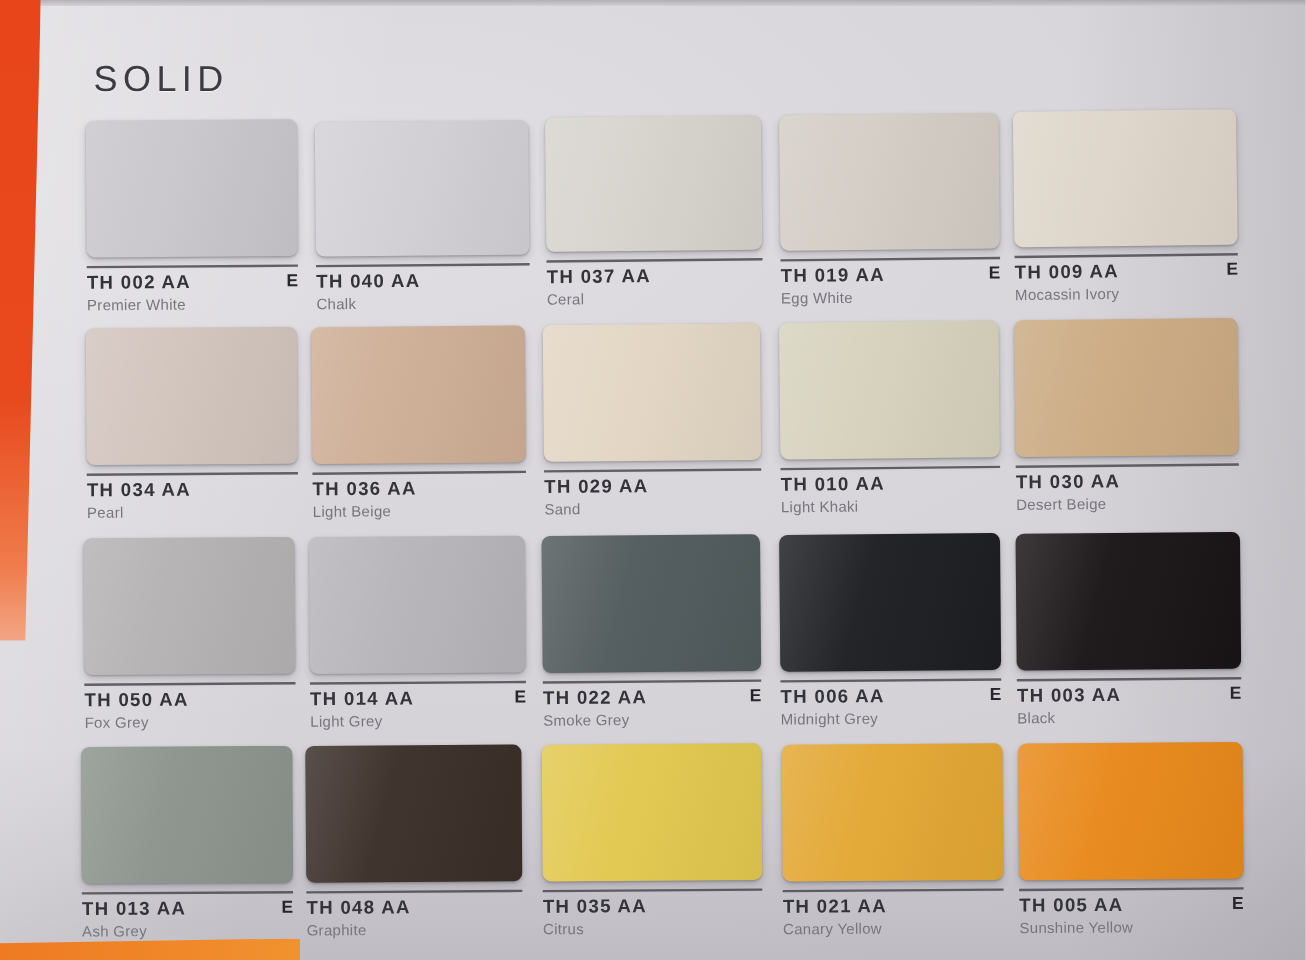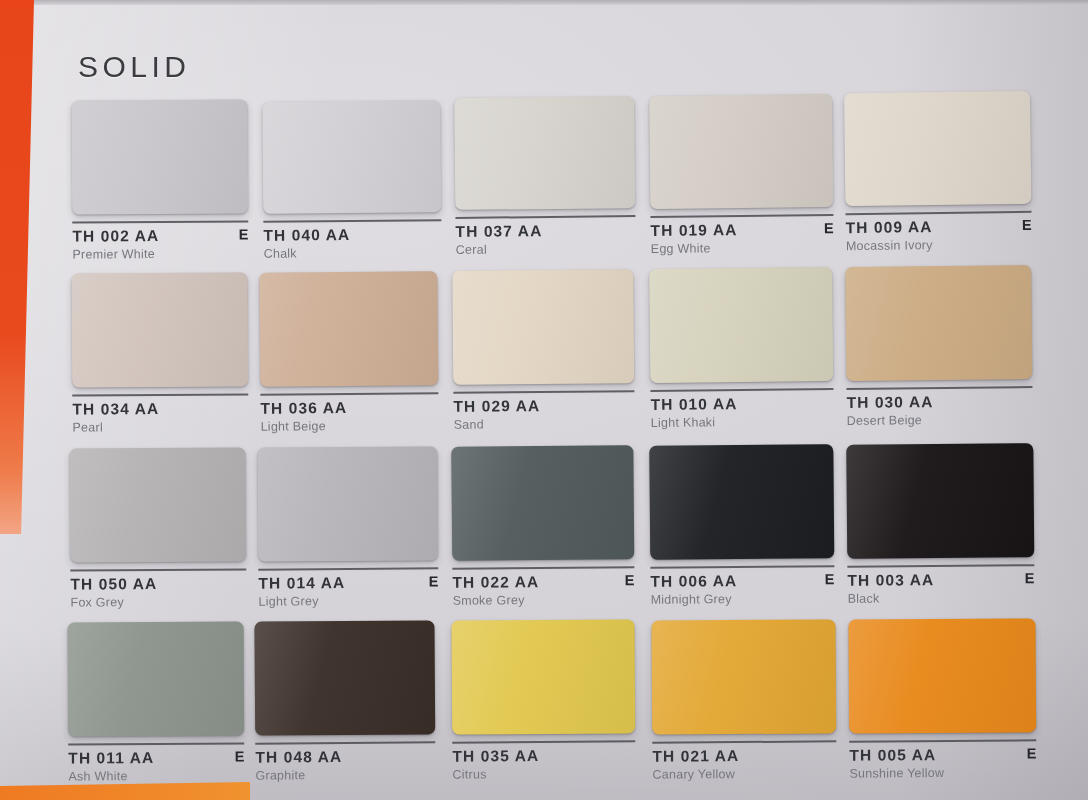--- a/index.html
+++ b/index.html
@@ -223,22 +223,22 @@
       <div class="meta">
         <div class="code">TH 003 AA</div>
         <div class="name">Black</div>
         <div class="emark">E</div>
       </div>
     </div>
     <div class="cell" style="left: 68px; top: 622px; width: 176px; transform: rotate(-0.3deg);">
       <div class="chip" style="height: 114px; background: rgb(140, 148, 141);"></div>
       <div class="rule"></div>
       <div class="meta">
-        <div class="code">TH 011 AA</div>
-        <div class="name">Ash White</div>
+        <div class="code">TH 013 AA</div>
+        <div class="name">Ash Grey</div>
         <div class="emark">E</div>
       </div>
     </div>
     <div class="cell" style="left: 255px; top: 621px; width: 180px; transform: rotate(-0.4deg);">
       <div class="chip" style="height: 114px; background: rgb(58, 46, 40);"></div>
       <div class="rule"></div>
       <div class="meta">
         <div class="code">TH 048 AA</div>
         <div class="name">Graphite</div>
       </div>

